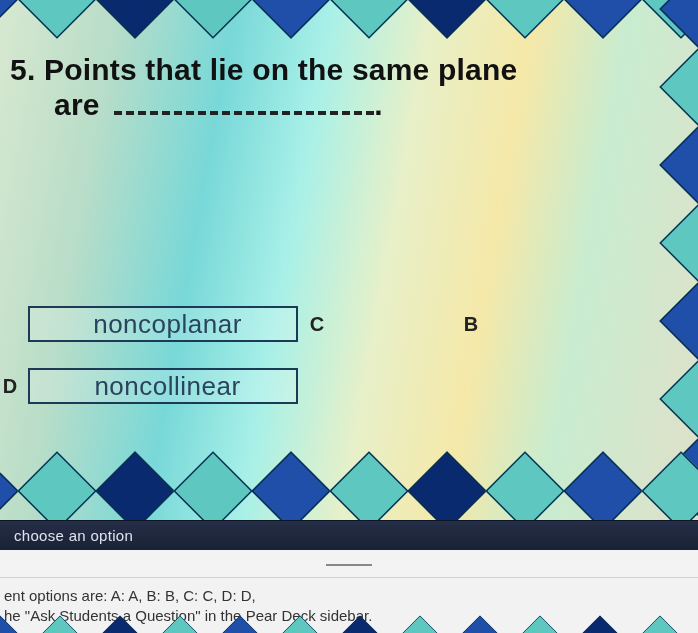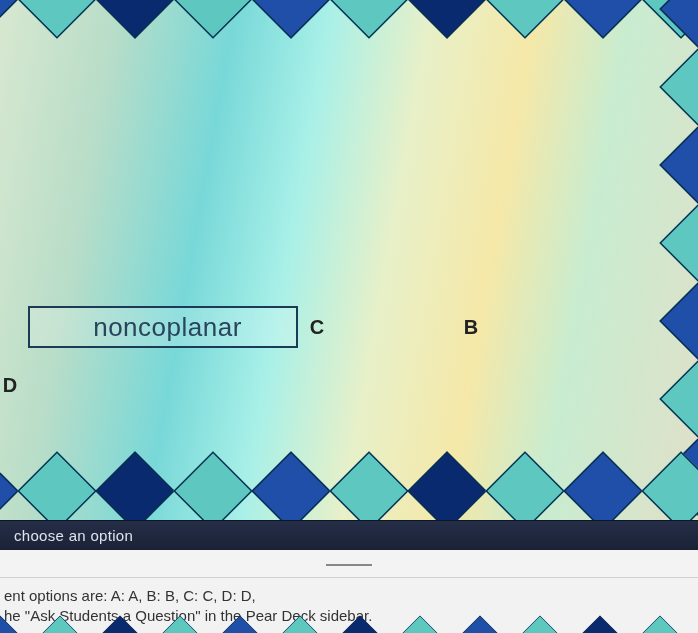--- a/index.html
+++ b/index.html
@@ -83,21 +83,21 @@
   }
   .opt-letter {
     font-size: 20px;
     font-weight: 600;
     color: #222;
     text-align: center;
   }
   .opt-box {
     border: 2.5px solid #1c3a55;
     background: rgba(255,255,255,0.18);
-    height: 42px;
+    height: 36px;
     display: flex;
     align-items: center;
     justify-content: center;
     font-size: 26px;
     color: #29445c;
     letter-spacing: 0.5px;
     cursor: pointer;
     padding-left: 9px;
   }
   .choose-bar {
@@ -175,30 +175,43 @@
   <div class="diamond-row right">
     <div class="diamond d-dark"></div>
       <div class="diamond d-light"></div>
     <div class="diamond d-dark"></div>
       <div class="diamond d-light"></div>
     <div class="diamond d-dark"></div>
       <div class="diamond d-light"></div>
     <div class="diamond d-dark"></div>
   </div>
 
+  <div class="question-area">
+    <div class="qline">
+      <span class="qnum">5.</span>
+      <span>Points that lie on the same plane</span>
+    </div>
+    <div class="qline" style="padding-left:44px;">
+      <span>are</span>
+      <span class="blank"></span><span>.</span>
+    </div>
+  </div>
 
   <div class="options">
     <div class="opt-letter"></div>
     <div class="opt-box">
       <span>noncoplanar</span>
     </div>
     <div class="opt-letter">C</div>
 
     <div class="opt-letter">B</div>
     <div class="opt-letter">D</div>
+    <div class="opt-box">
+      <span>noncollinear</span>
+    </div>
   </div>
 
   <div class="diamond-row bottom">
     <div class="diamond d-dark"></div>
       <div class="diamond d-light"></div>
     <div class="diamond d-navy"></div>
       <div class="diamond d-light"></div>
     <div class="diamond d-dark"></div>
       <div class="diamond d-light"></div>
     <div class="diamond d-navy"></div>

